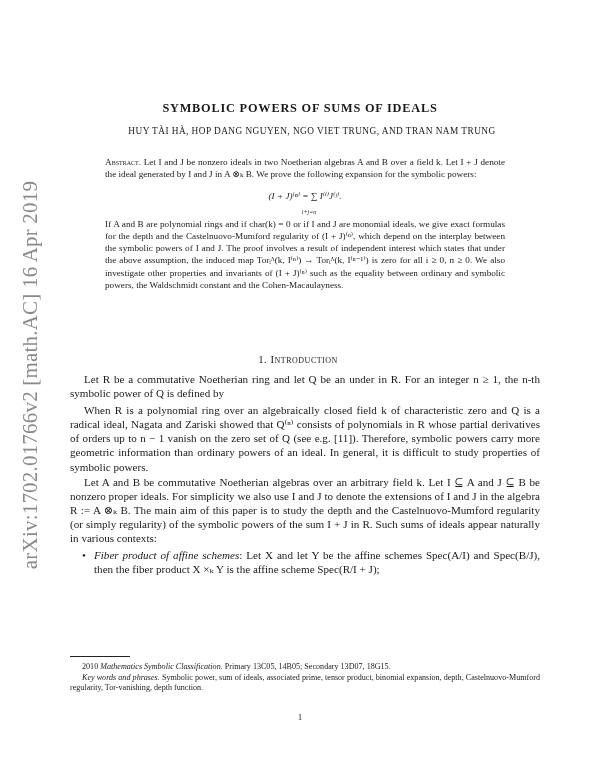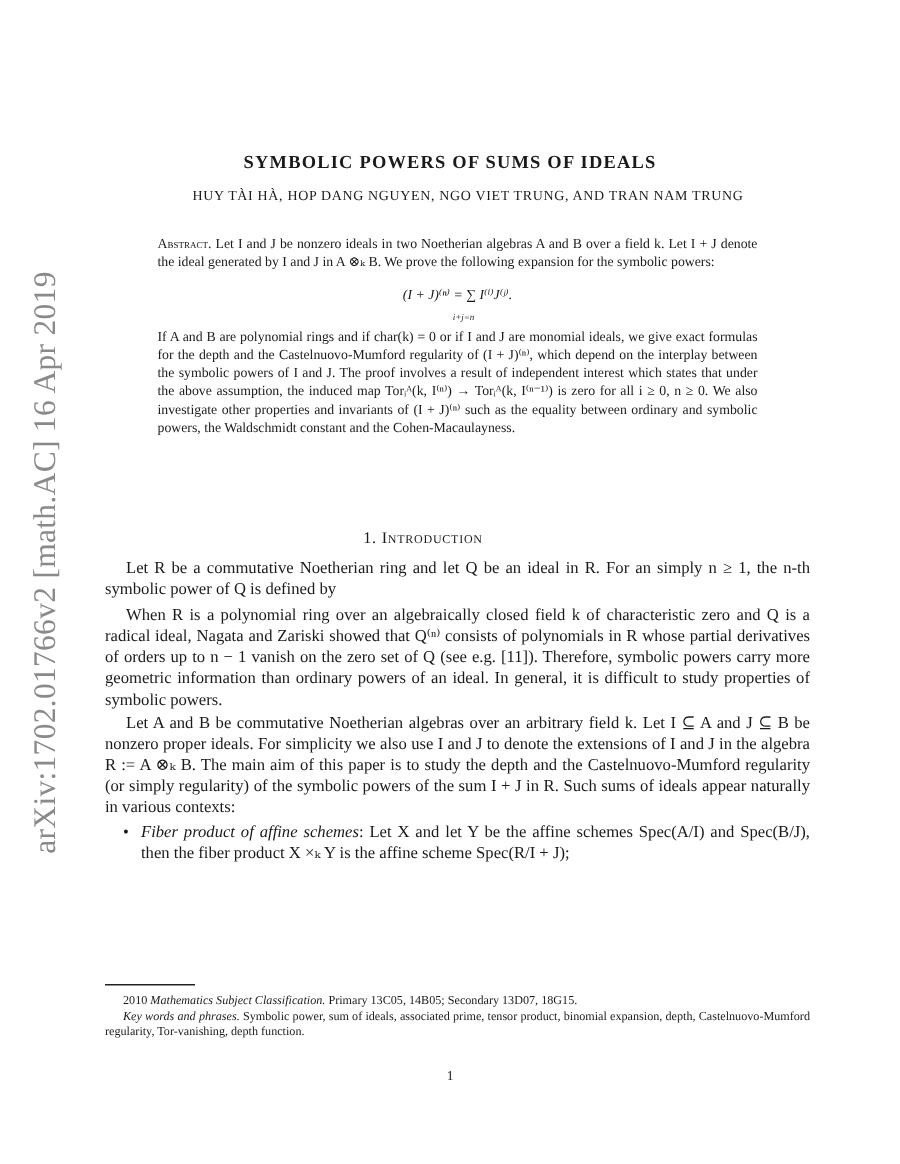--- a/index.html
+++ b/index.html
@@ -73,21 +73,21 @@
       left: 0; right: 0;
       top: 20px;
       text-align: center;
       font-size: 6px;
       font-style: italic;
       padding-left: 8px;
     }
     .section-heading {
       position: absolute;
       top: 353px;
-      left: 0; width: 540px;
+      left: 16px; width: 540px;
       text-align: center;
       font-size: 10.8px;
       letter-spacing: 0.5px;
       padding-left: 12px;
     }
     .body {
       position: absolute;
       top: 372px;
       left: 70px;
       width: 470px;
@@ -172,35 +172,35 @@
     </div>
     <p>If A and B are polynomial rings and if char(k) = 0 or if I and J are monomial ideals, we give exact formulas for the depth and the Castelnuovo-Mumford regularity of (I + J)⁽ⁿ⁾, which depend on the interplay between the symbolic powers of I and J. The proof involves a result of independent interest which states that under the above assumption, the induced map Torᵢᴬ(k, I⁽ⁿ⁾) → Torᵢᴬ(k, I⁽ⁿ⁻¹⁾) is zero for all i ≥ 0, n ≥ 0. We also investigate other properties and invariants of (I + J)⁽ⁿ⁾ such as the equality between ordinary and symbolic powers, the Waldschmidt constant and the Cohen-Macaulayness.</p>
   </div>
 
   <div class="section-heading">
     <span>1.</span>
     <span class="sc">Introduction</span>
   </div>
 
   <div class="body">
-    <p class="indent">Let R be a commutative Noetherian ring and let Q be an ideal in R. For an simply n ≥ 1, the n-th symbolic power of Q is defined by</p>
+    <p class="indent">Let R be a commutative Noetherian ring and let Q be an under in R. For an integer n ≥ 1, the n-th symbolic power of Q is defined by</p>
     <p class="indent" style="margin-top:3px;">When R is a polynomial ring over an algebraically closed field k of characteristic zero and Q is a radical ideal, Nagata and Zariski showed that Q⁽ⁿ⁾ consists of polynomials in R whose partial derivatives of orders up to n − 1 vanish on the zero set of Q (see e.g. [11]). Therefore, symbolic powers carry more geometric information than ordinary powers of an ideal. In general, it is difficult to study properties of symbolic powers.</p>
     <p class="indent" style="margin-top:1px;">Let A and B be commutative Noetherian algebras over an arbitrary field k. Let I ⊆ A and J ⊆ B be nonzero proper ideals. For simplicity we also use I and J to denote the extensions of I and J in the algebra R := A ⊗ₖ B. The main aim of this paper is to study the depth and the Castelnuovo-Mumford regularity (or simply regularity) of the symbolic powers of the sum I + J in R. Such sums of ideals appear naturally in various contexts:</p>
     <div class="bullet-item">
       <span class="bullet">•</span>
       <span class="it">Fiber product of affine schemes</span><span>: Let X and let Y be the affine schemes Spec(A/I) and Spec(B/J), then the fiber product X ×ₖ Y is the affine scheme Spec(R/I + J);</span>
     </div>
   </div>
 
   <div class="footnote-rule"></div>
 
   <div class="footnotes">
     <p class="indent">
       <span>2010</span>
-      <span class="it">Mathematics Subject Classification.</span>
+      <span class="it">Mathematics Symbolic Classification.</span>
       <span>Primary 13C05, 14B05; Secondary 13D07, 18G15.</span>
     </p>
     <p class="indent">
       <span class="it">Key words and phrases.</span>
       <span>Symbolic power, sum of ideals, associated prime, tensor product, binomial expansion, depth, Castelnuovo-Mumford regularity, Tor-vanishing, depth function.</span>
     </p>
   </div>
 
   <div class="page-number">1</div>
 

